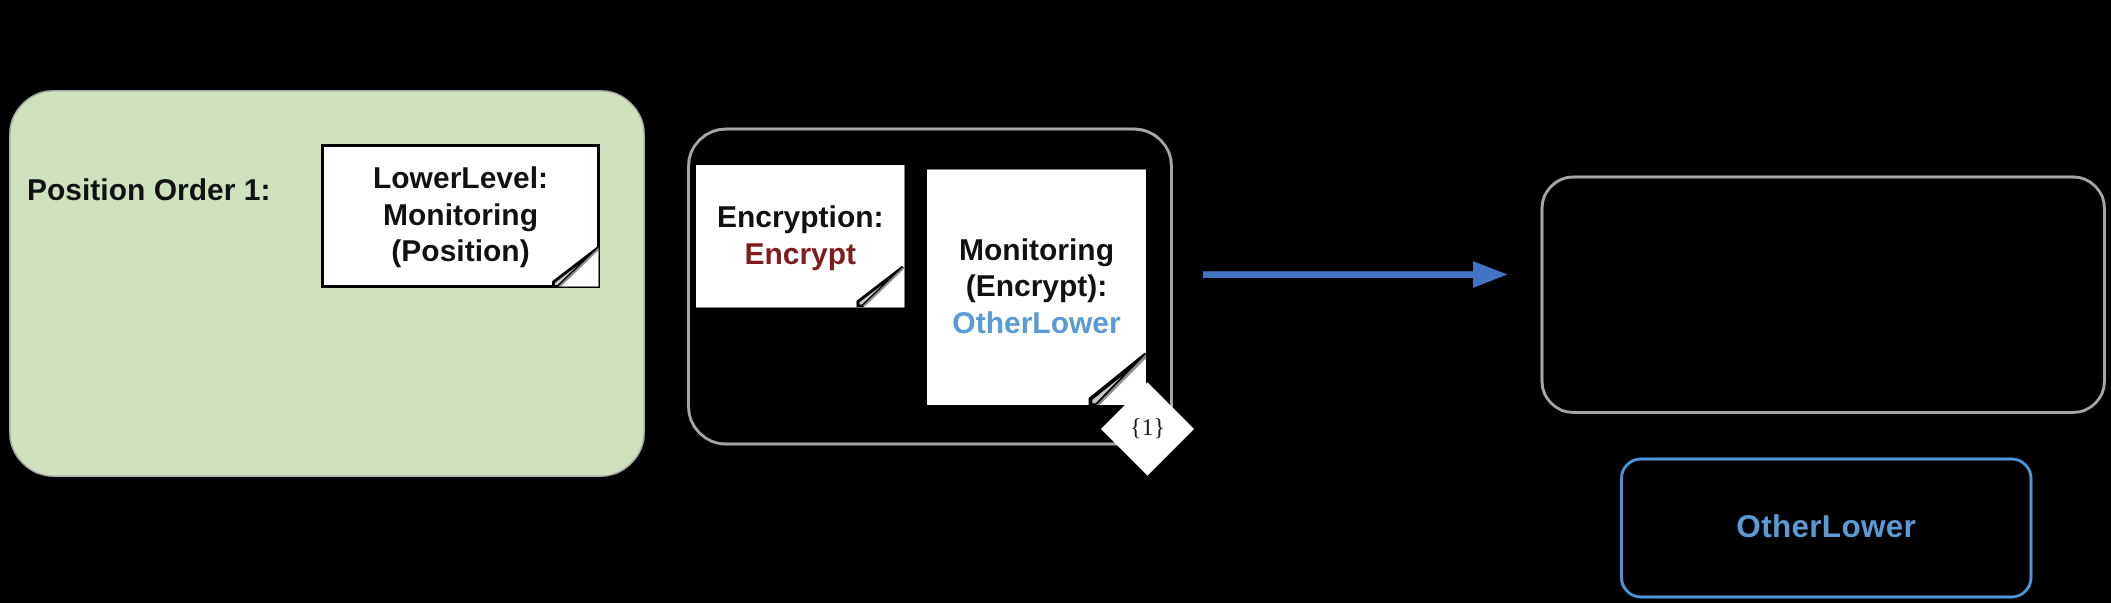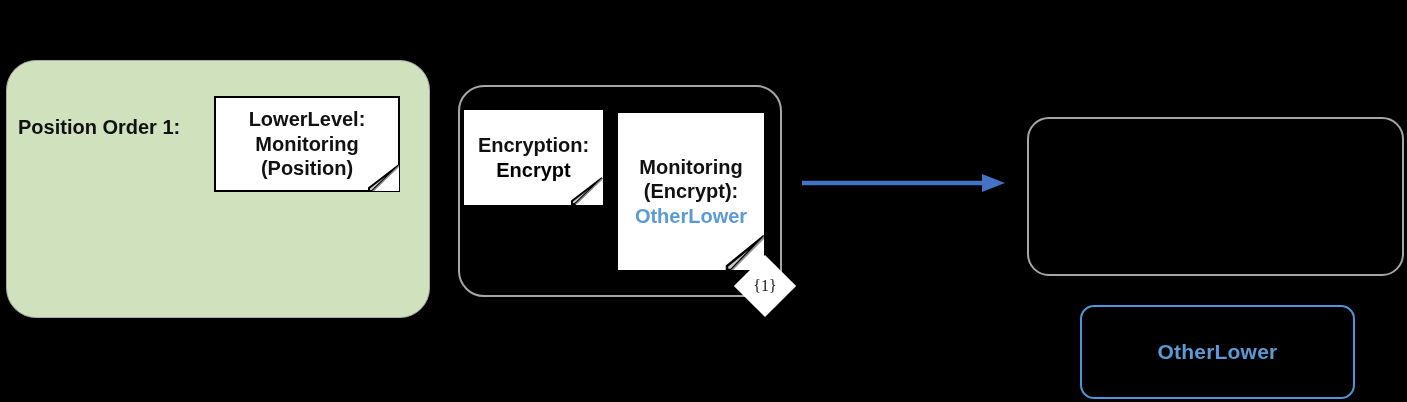--- a/index.html
+++ b/index.html
@@ -98,21 +98,21 @@
   }
   .note.bordered {
     border: 2.5px solid #000000;
   }
   .note-line {
     color: #111111;
     font-size: 20px;
     font-weight: bold;
     white-space: nowrap;
   }
-  .note-line.red   { color: #000000; }
+  .note-line.red   { color: #7f1d1d; }
   .note-line.blue  { color: #5b9bd5; }
 
   #note-lowerlevel {
     left: 214px;
     top: 96px;
     width: 186px;
     height: 96px;
     padding: 2px 6px;
   }
   #note-encryption {

